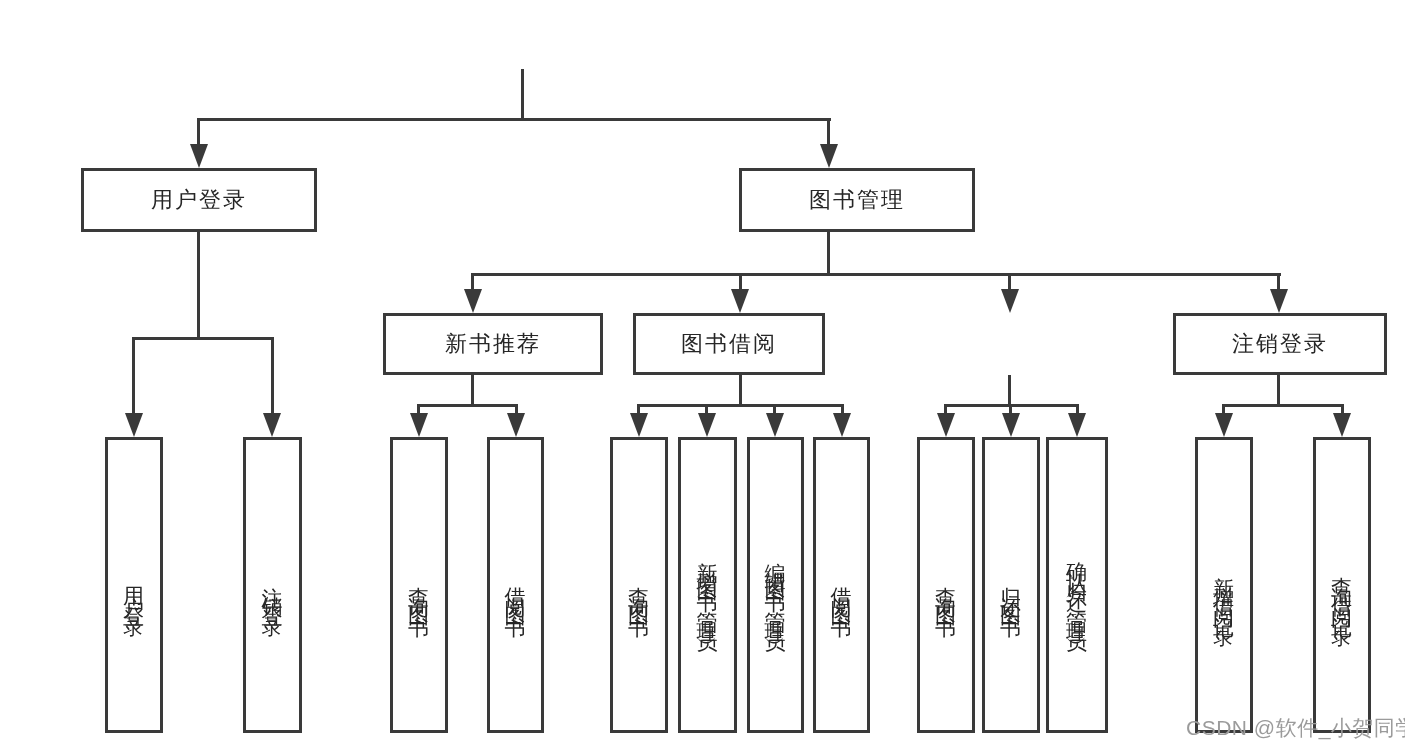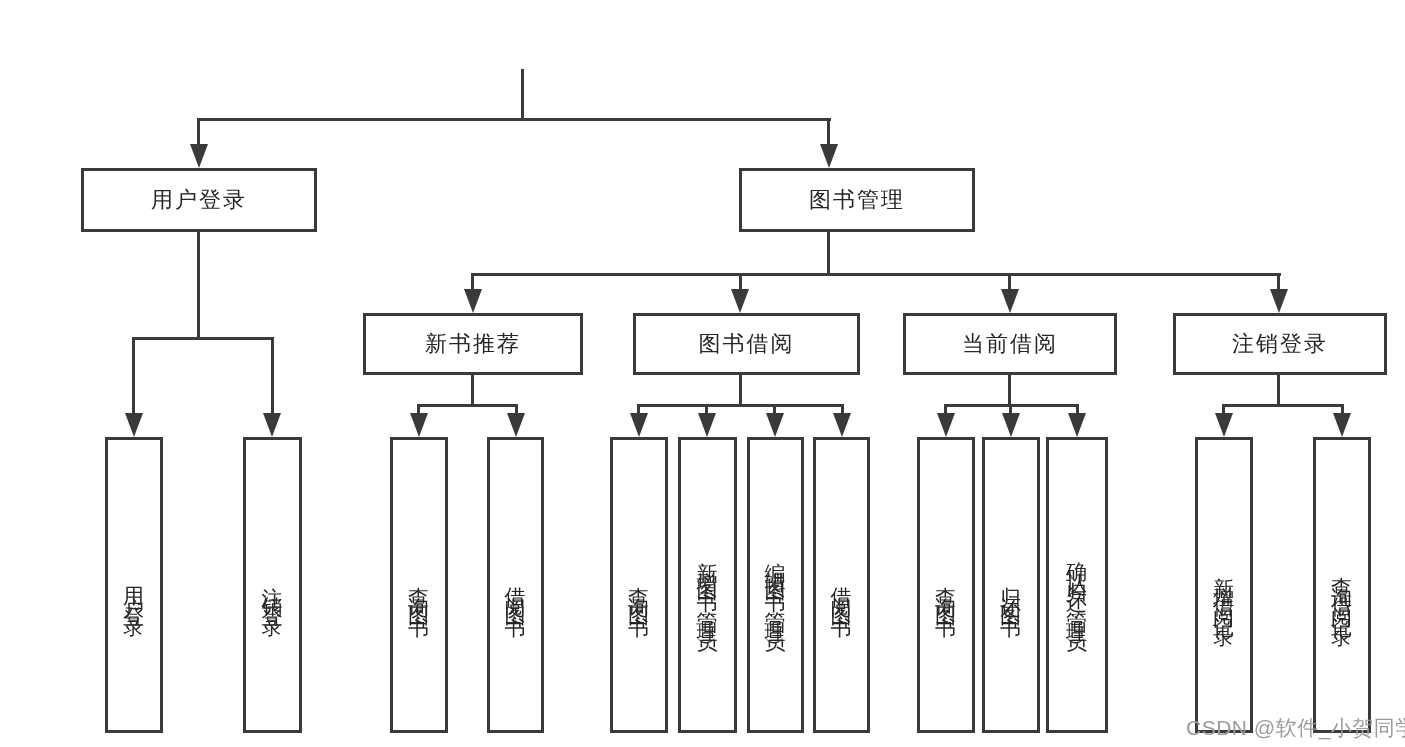--- a/index.html
+++ b/index.html
@@ -63,28 +63,25 @@
   <div class="line" style="left:471px;top:273px;width:810px;height:3px;"></div>
   <div class="line" style="left:471px;top:273px;width:3px;height:20px;"></div>
   <div class="line" style="left:739px;top:273px;width:3px;height:20px;"></div>
   <div class="line" style="left:1008px;top:273px;width:3px;height:20px;"></div>
   <div class="line" style="left:1277px;top:273px;width:3px;height:20px;"></div>
   <div class="arrow" style="left:464px;top:289px;"></div>
   <div class="arrow" style="left:731px;top:289px;"></div>
   <div class="arrow" style="left:1001px;top:289px;"></div>
   <div class="arrow" style="left:1270px;top:289px;"></div>
 
-  <div class="box hbox" style="left:363px;top:313px;width:220px;height:62px;">
+  <div class="box hbox" style="left:383px;top:313px;width:220px;height:62px;">
     <span class="label">新书推荐</span>
   </div>
-  <div class="box hbox" style="left:633px;top:313px;width:227px;height:62px;">
+  <div class="box hbox" style="left:633px;top:313px;width:192px;height:62px;">
     <span class="label">图书借阅</span>
-  </div>
-  <div class="box hbox" style="left:903px;top:313px;width:214px;height:62px;">
-    <span class="label">当前借阅</span>
   </div>
   <div class="box hbox" style="left:1173px;top:313px;width:214px;height:62px;">
     <span class="label">注销登录</span>
   </div>
 
   <div class="line" style="left:471px;top:375px;width:3px;height:32px;"></div>
   <div class="line" style="left:417px;top:404px;width:101px;height:3px;"></div>
   <div class="line" style="left:417px;top:404px;width:3px;height:12px;"></div>
   <div class="line" style="left:515px;top:404px;width:3px;height:12px;"></div>
   <div class="arrow" style="left:410px;top:413px;"></div>

